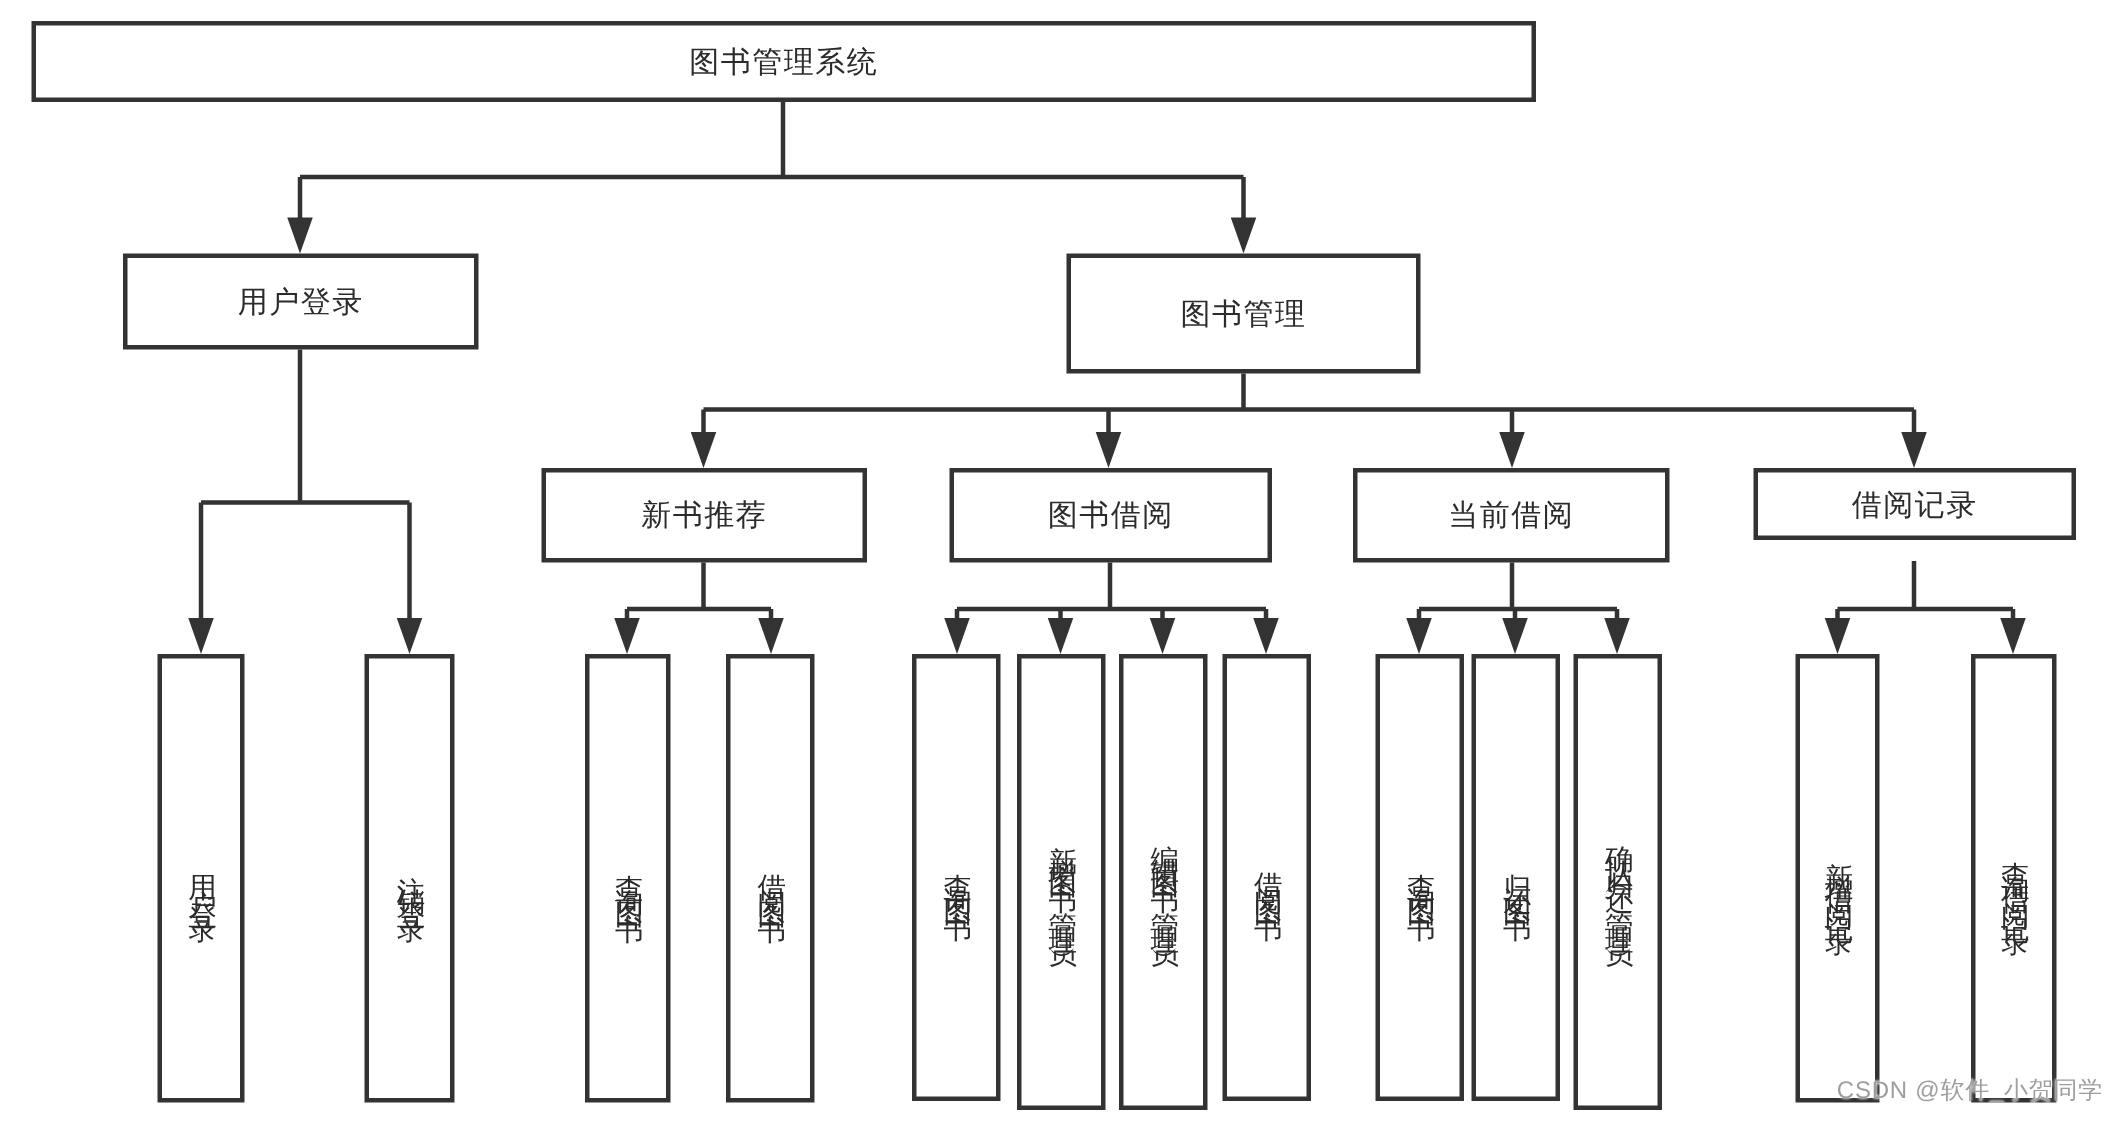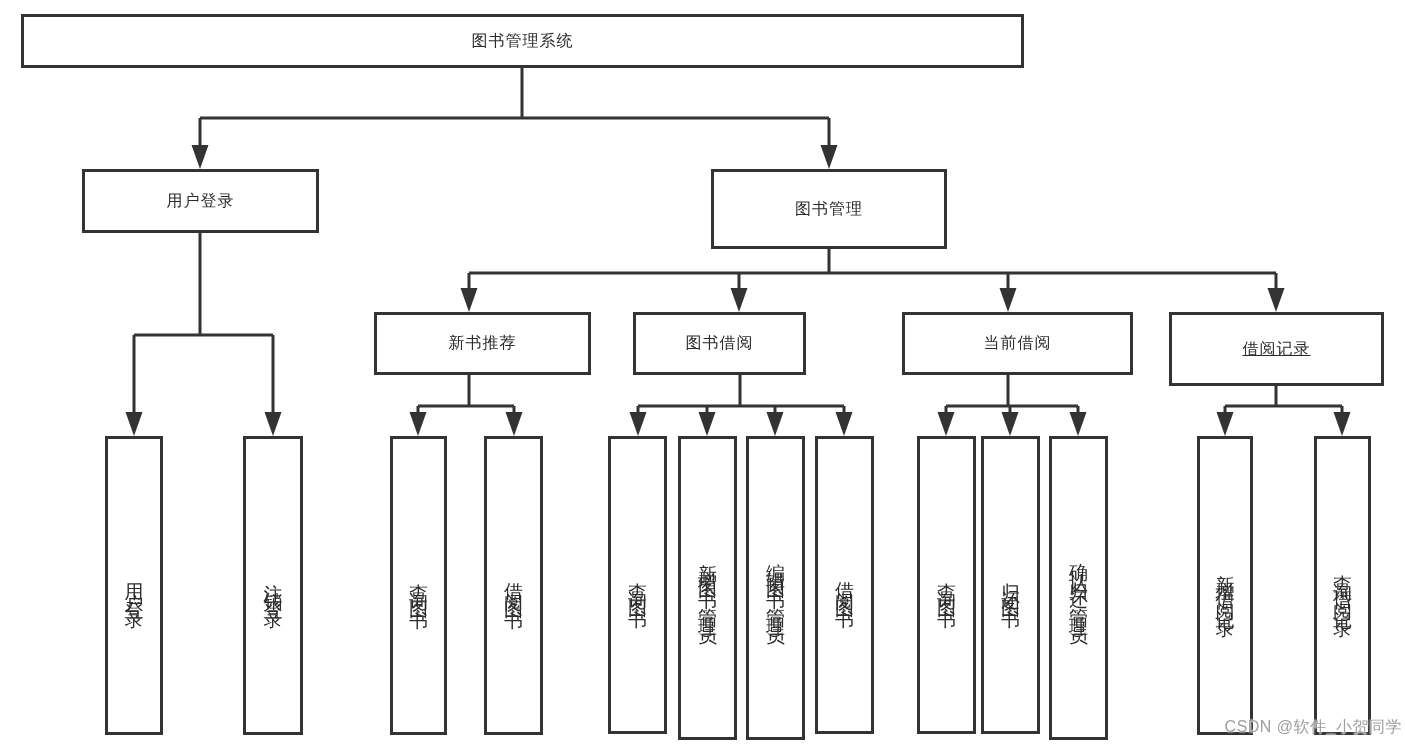--- a/index.html
+++ b/index.html
@@ -19,21 +19,21 @@
   svg.wires{position:absolute;left:0;top:0;width:1405px;height:747px;}
   svg.wires path{stroke:var(--line);stroke-width:3;fill:none;}
   svg.wires polygon{fill:var(--line);stroke:none;}
   .box{
     position:absolute;
     box-sizing:border-box;
     border:3px solid var(--line);
     background:var(--bg);
     display:flex;align-items:center;justify-content:center;
     color:var(--text);
-    font-size:16px;
+    font-size:20px;
     letter-spacing:1px;
     white-space:nowrap;
   }
   .leaf{
     writing-mode:vertical-rl;
     text-orientation:mixed;
     font-size:19px;
     letter-spacing:9px;
     white-space:nowrap;
   }
@@ -100,24 +100,24 @@
       <polygon points="1216.5,412 1233.5,412 1225,436"></polygon>
       <polygon points="1333.5,412 1350.5,412 1342,436"></polygon>
     </g>
   </svg>
 
   <div class="box" style="left:21px;top:14px;width:1003px;height:54px;">图书管理系统</div>
 
   <div class="box" style="left:82px;top:169px;width:237px;height:64px;">用户登录</div>
   <div class="box" style="left:711px;top:169px;width:236px;height:80px;">图书管理</div>
 
-  <div class="box" style="left:361px;top:312px;width:217px;height:63px;margin-left:13px;">新书推荐</div>
-  <div class="box" style="left:633px;top:312px;width:173px;height:63px;">图书借阅</div>
-  <div class="box" style="left:902px;top:312px;width:231px;height:63px;text-align:center;">当前借阅</div>
-  <div class="box" style="left:1169px;top:312px;width:215px;height:74px;text-decoration:underline;">借阅记录</div>
+  <div class="box" style="left:361px;top:312px;width:217px;height:63px;">新书推荐</div>
+  <div class="box" style="left:633px;top:312px;width:215px;height:63px;">图书借阅</div>
+  <div class="box" style="left:902px;top:312px;width:211px;height:63px;text-align:center;">当前借阅</div>
+  <div class="box" style="left:1169px;top:312px;width:215px;height:48px;">借阅记录</div>
 
   <div class="box leaf" style="left:105px;top:436px;width:58px;height:299px;">用户登录</div>
   <div class="box leaf" style="left:243px;top:436px;width:60px;height:299px;">注销登录</div>
 
   <div class="box leaf" style="left:390px;top:436px;width:57px;height:299px;">查询图书</div>
   <div class="box leaf" style="left:484px;top:436px;width:59px;height:299px;">借阅图书</div>
 
   <div class="box leaf" style="left:608px;top:436px;width:59px;height:298px;">查询图书</div>
   <div class="box leaf" style="left:678px;top:436px;width:59px;height:304px;">新增图书（管理员）</div>
   <div class="box leaf" style="left:746px;top:436px;width:59px;height:304px;">编辑图书（管理员）</div>

